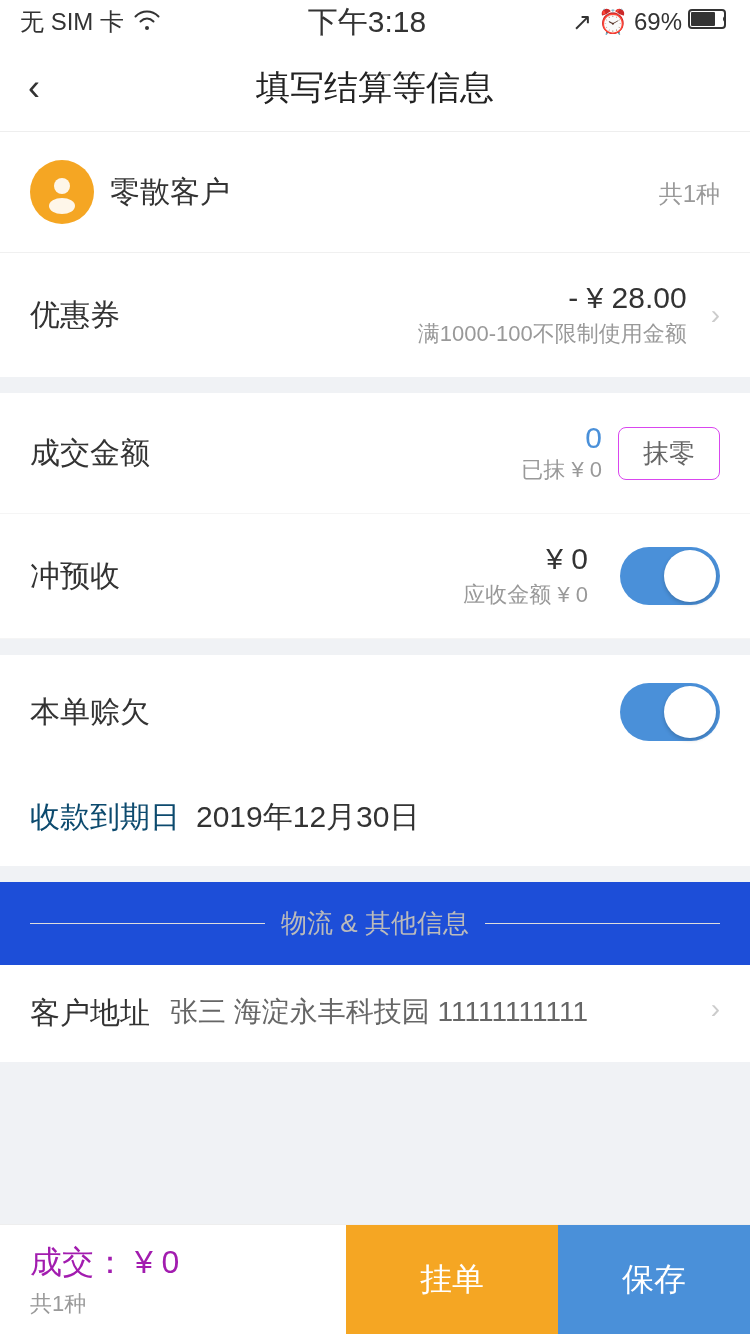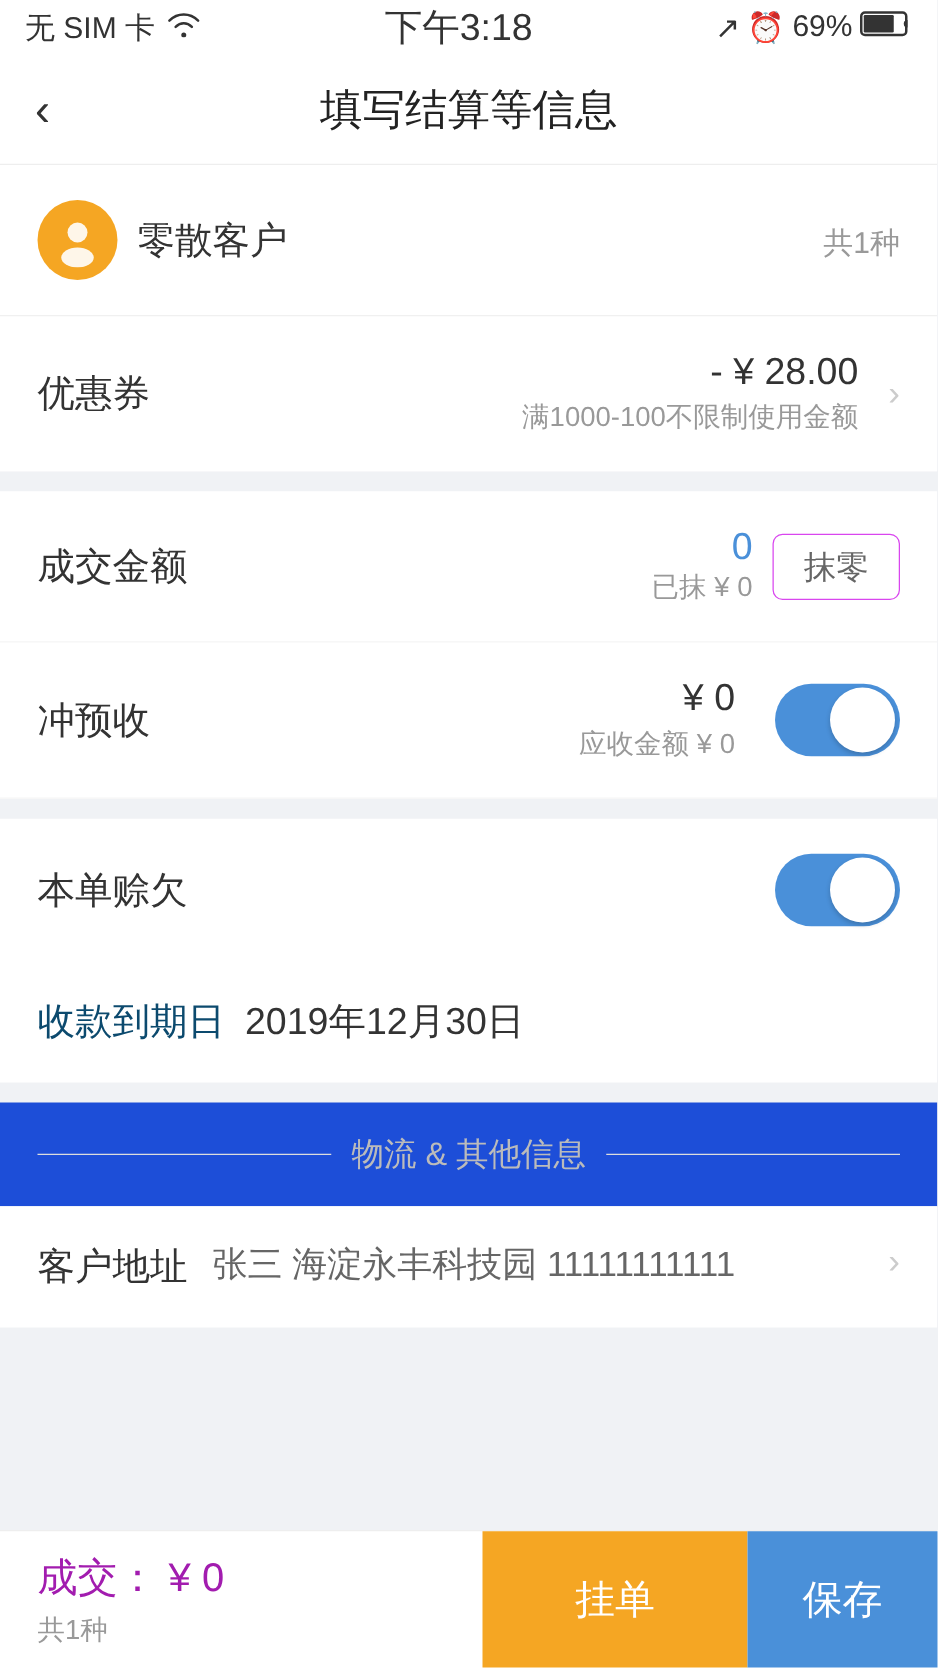--- a/index.html
+++ b/index.html
@@ -233,21 +233,21 @@
     .btn-guadan {
       width: 212px;
       background: #f5a623;
       color: #fff;
       font-size: 32px;
       border: none;
       cursor: pointer;
       display: flex; align-items: center; justify-content: center;
     }
     .btn-save {
-      width: 152px;
+      width: 192px;
       background: #4a90d9;
       color: #fff;
       font-size: 32px;
       border: none;
       cursor: pointer;
       display: flex; align-items: center; justify-content: center;
     }
   </style>
 </head>
 <body>

